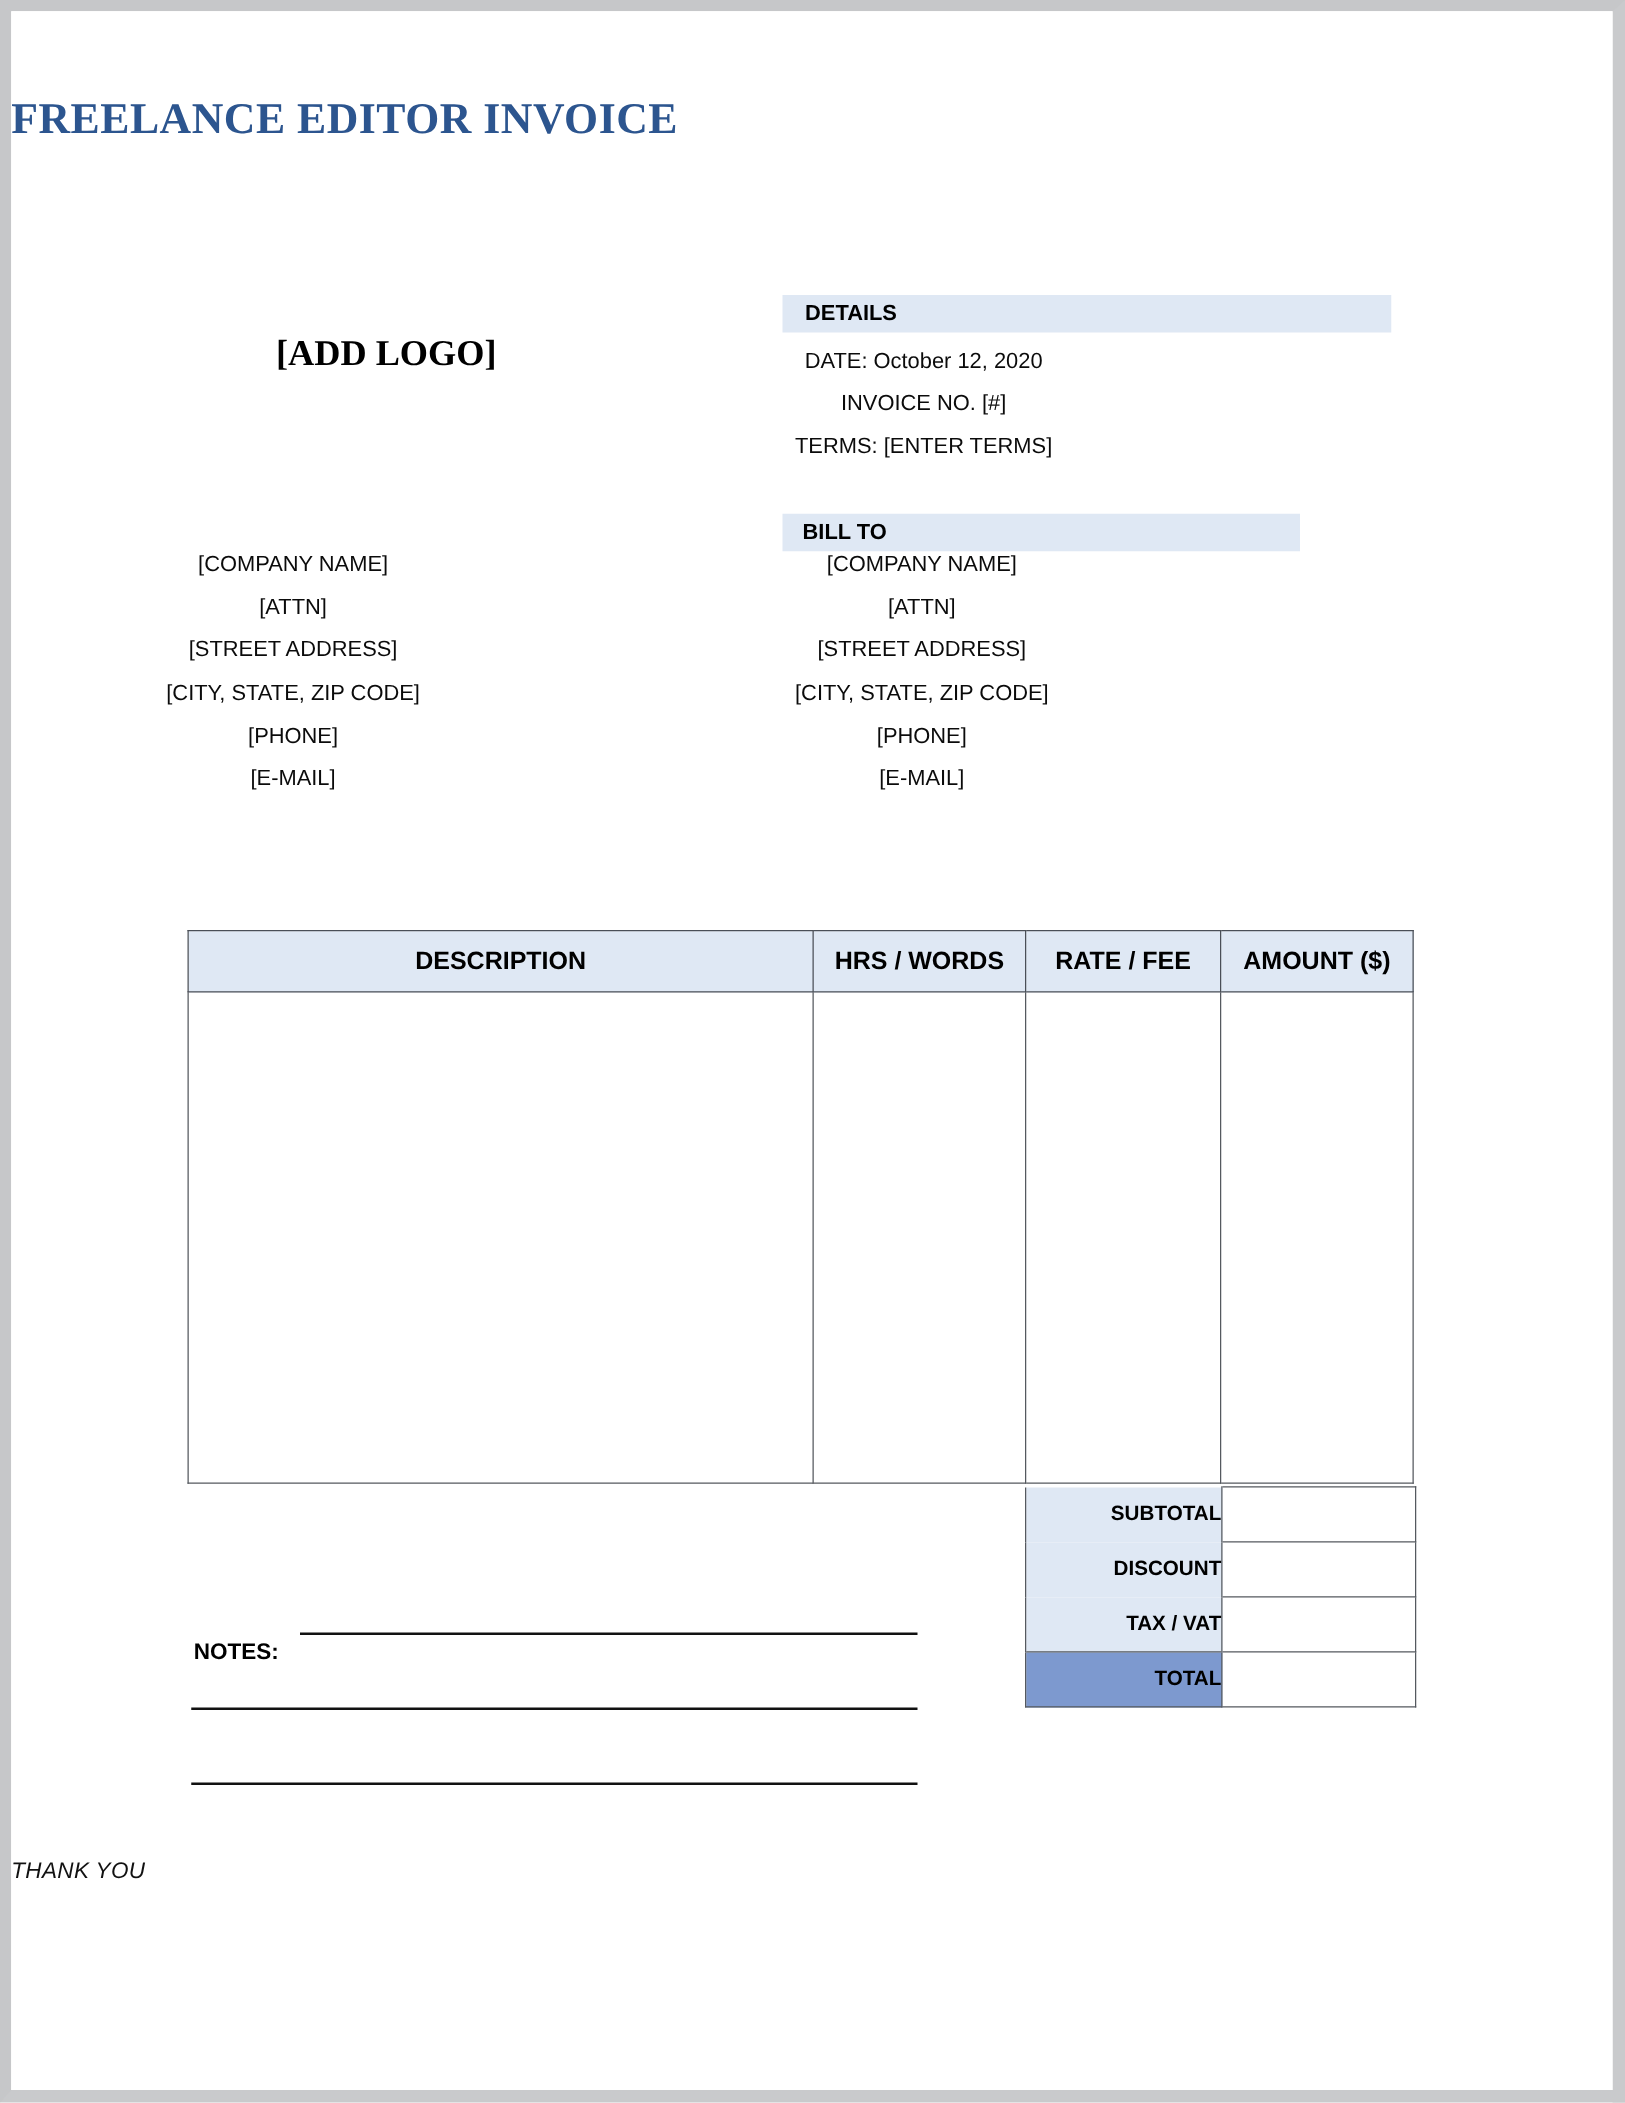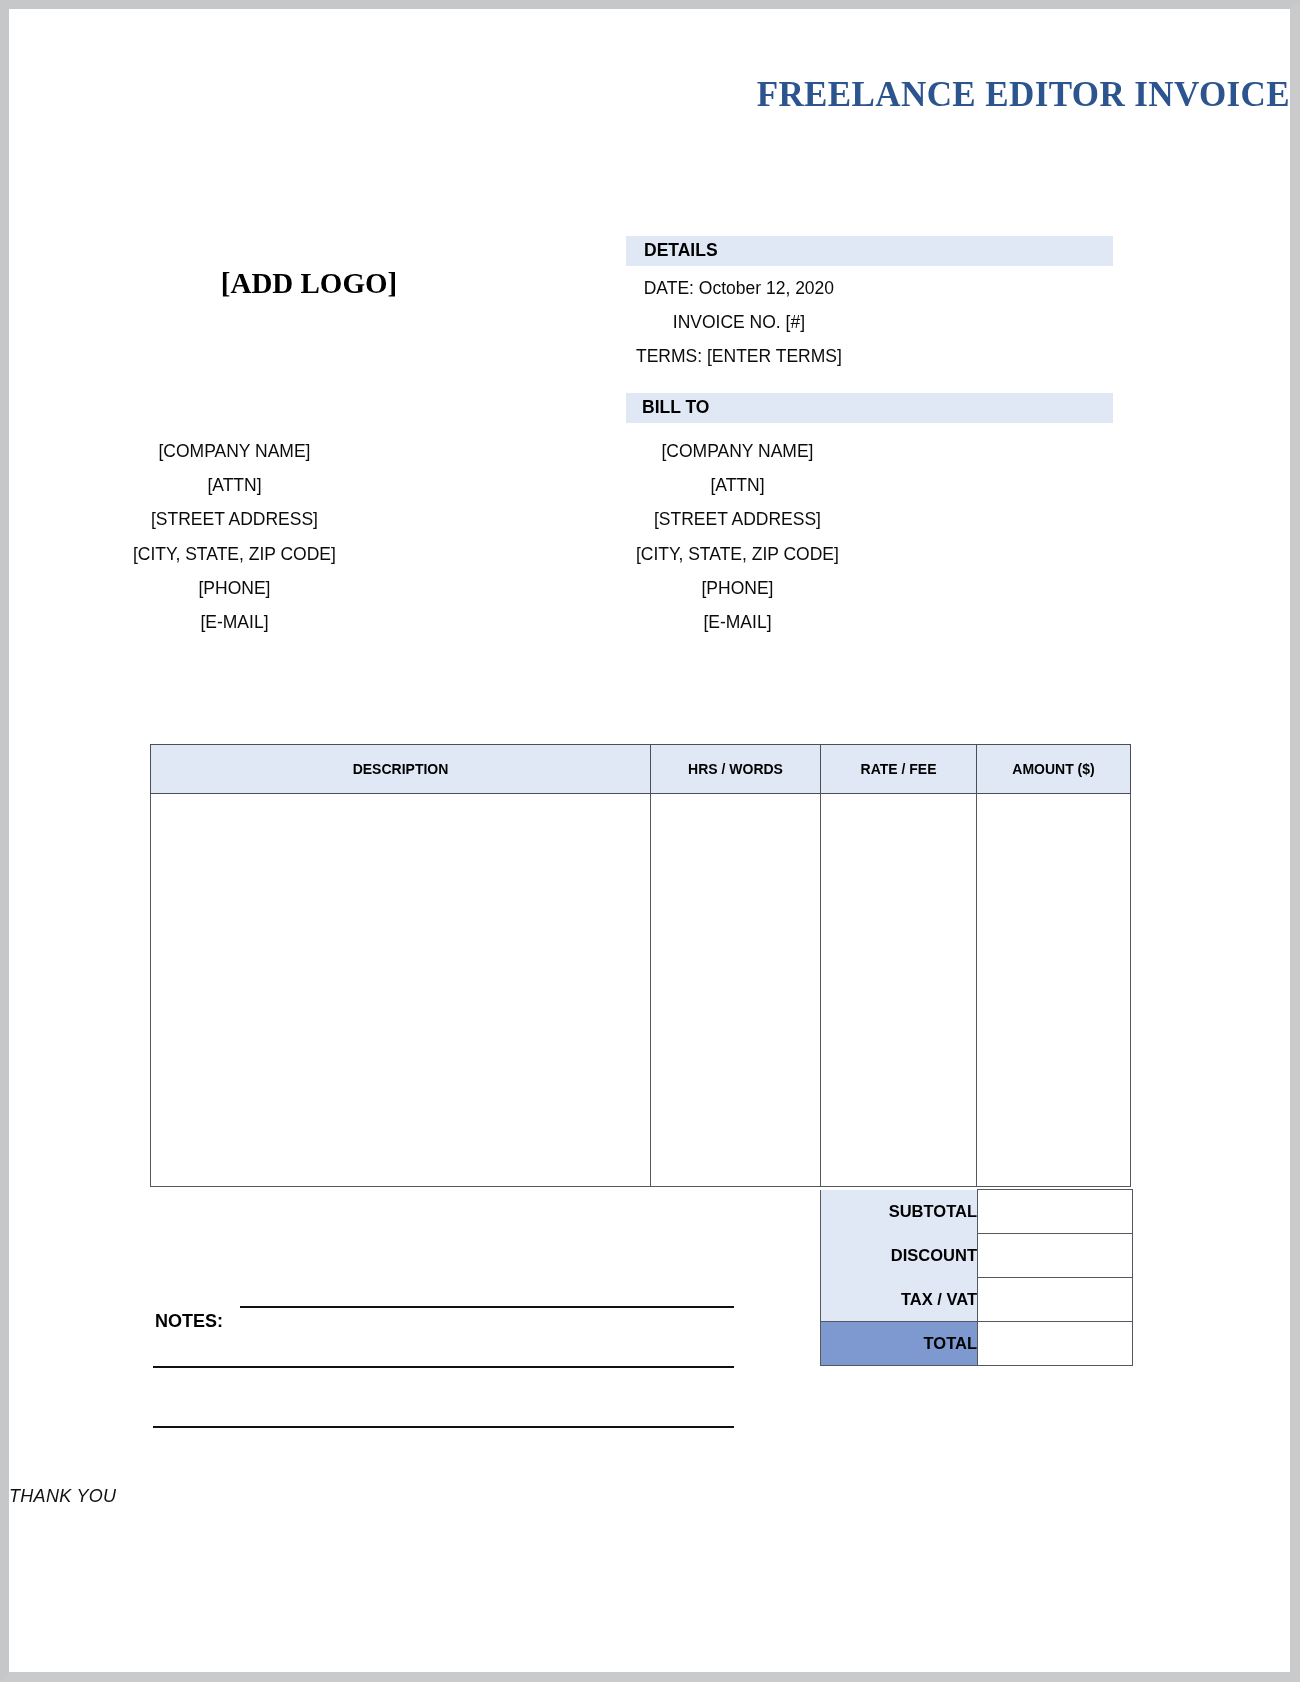--- a/index.html
+++ b/index.html
@@ -33,21 +33,21 @@
     right: 0; bottom: 0;
     background: #ffffff;
   }
 
   
   #invoice-title {
     position: absolute;
     left: 0;
     top: 66px;
     width: 1281px;
-    text-align: right;
+    text-align: left;
     font-family: "Liberation Serif", serif;
     font-weight: bold;
     font-size: 35px;
     letter-spacing: 0.4px;
     color: #2c558f;
   }
 
   
   #logo-placeholder {
     position: absolute;
@@ -67,21 +67,21 @@
     background: #dfe8f4;
     font-size: 17.5px;
     font-weight: bold;
     color: #000000;
     box-sizing: border-box;
     padding: 5px 0 6px 18px;
     line-height: 19px;
   }
   #details-band { left: 617px; top: 227px; width: 487px; }
   #from-band    { left: 110px; top: 390px; width: 458px; }
-  #billto-band  { left: 617px; top: 384px; width: 487px; padding-left: 16px; }
+  #billto-band  { left: 617px; top: 402px; width: 414px; padding-left: 16px; }
 
   
   .lines {
     position: absolute;
     font-size: 17.5px;
     color: #0b0b0b;
     line-height: 34.2px;
   }
   #details-lines { left: 627px; top: 262px; }
   #from-lines    { left: 124px; top: 425px; }
@@ -93,21 +93,21 @@
     position: absolute;
     left: 141px;
     top: 735px;
     width: 980px;
     border-collapse: collapse;
     table-layout: fixed;
   }
   #items-table th {
     background: #dfe8f4;
     border: 1px solid #4a4f57;
-    font-size: 14px;
+    font-size: 20px;
     font-weight: bold;
     color: #000;
     height: 48px;
     text-align: center;
     padding: 0;
   }
   #items-table td.body-cell {
     border: 1px solid #55595f;
     border-top: none;
     height: 392px;

